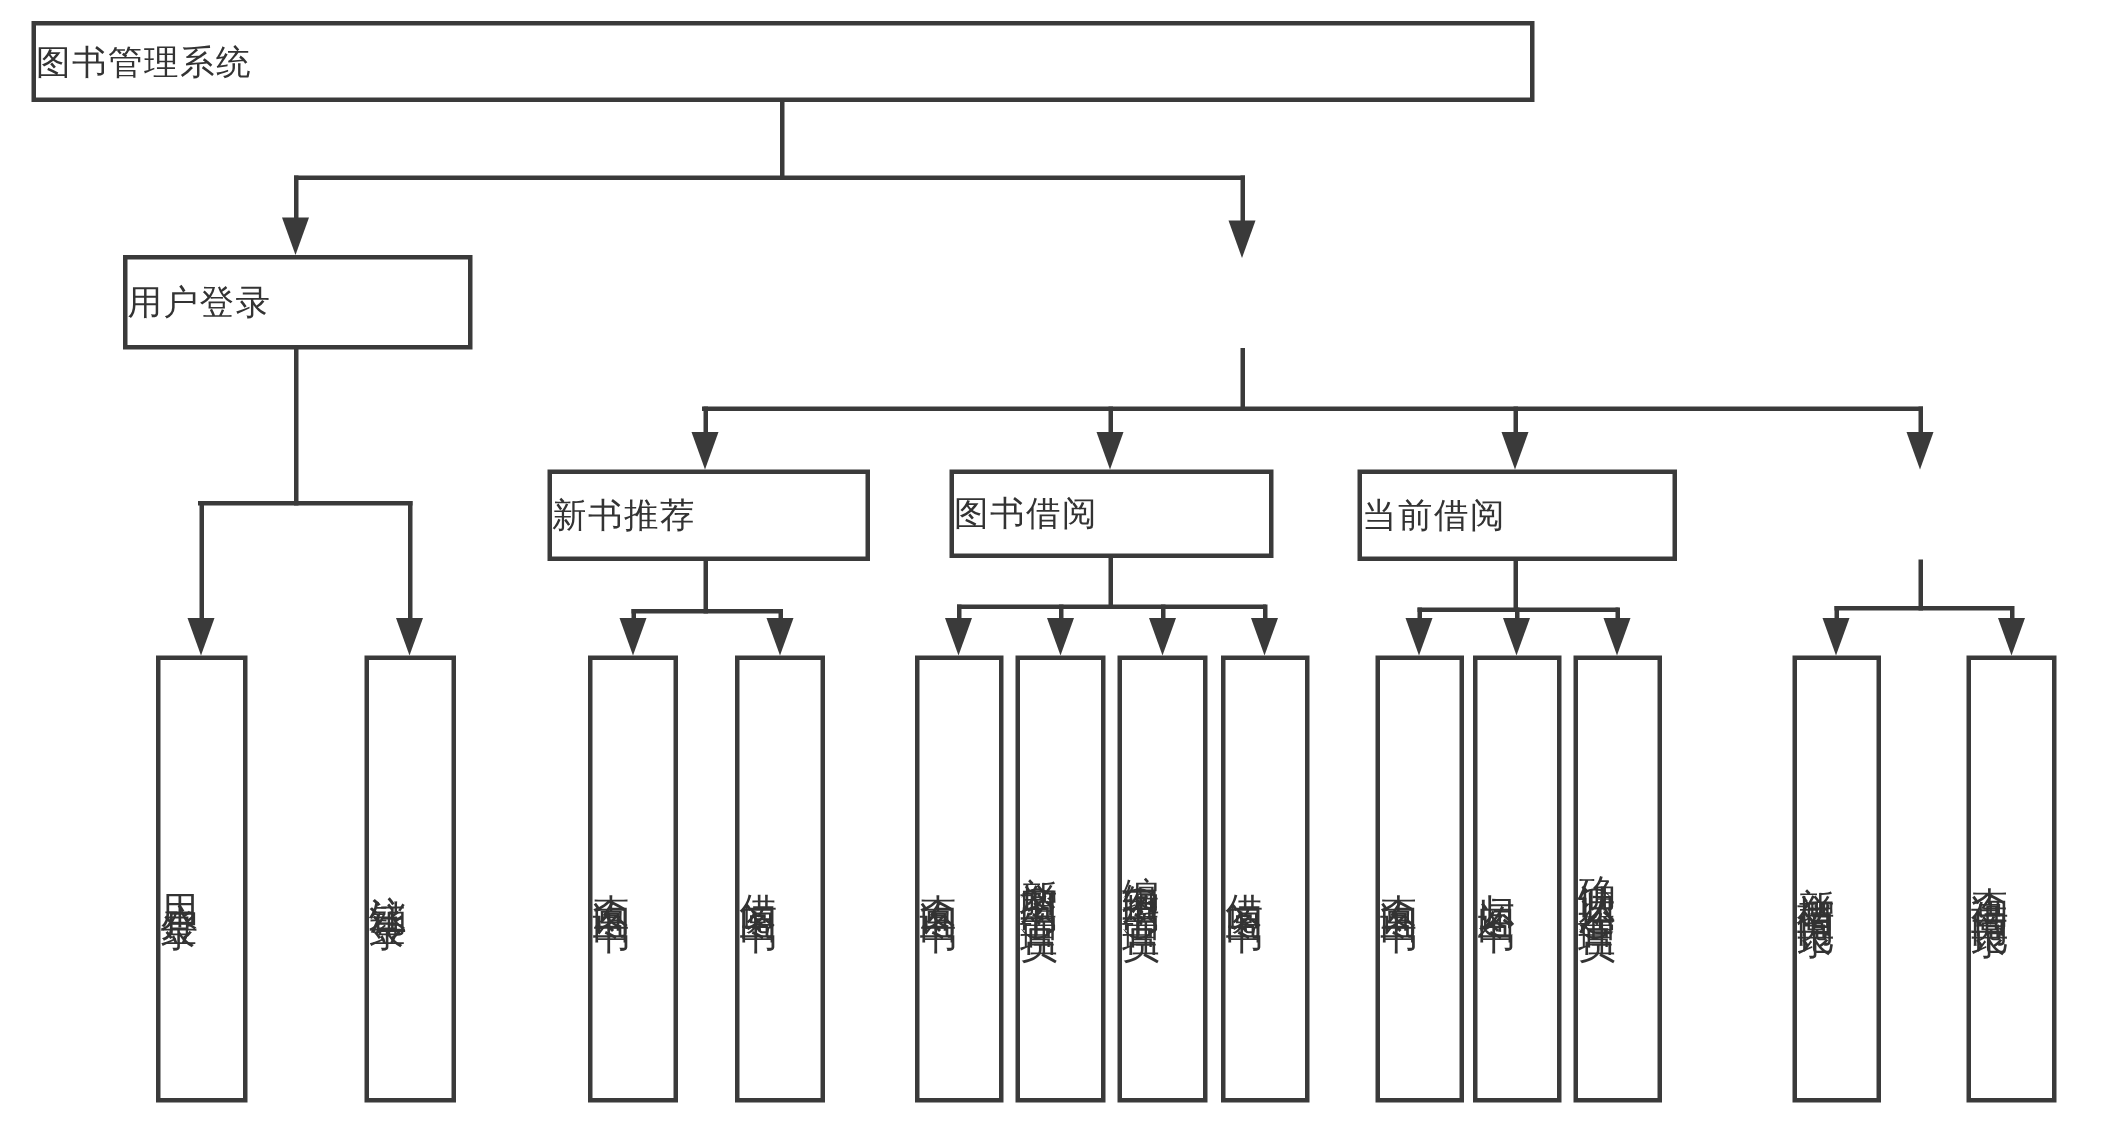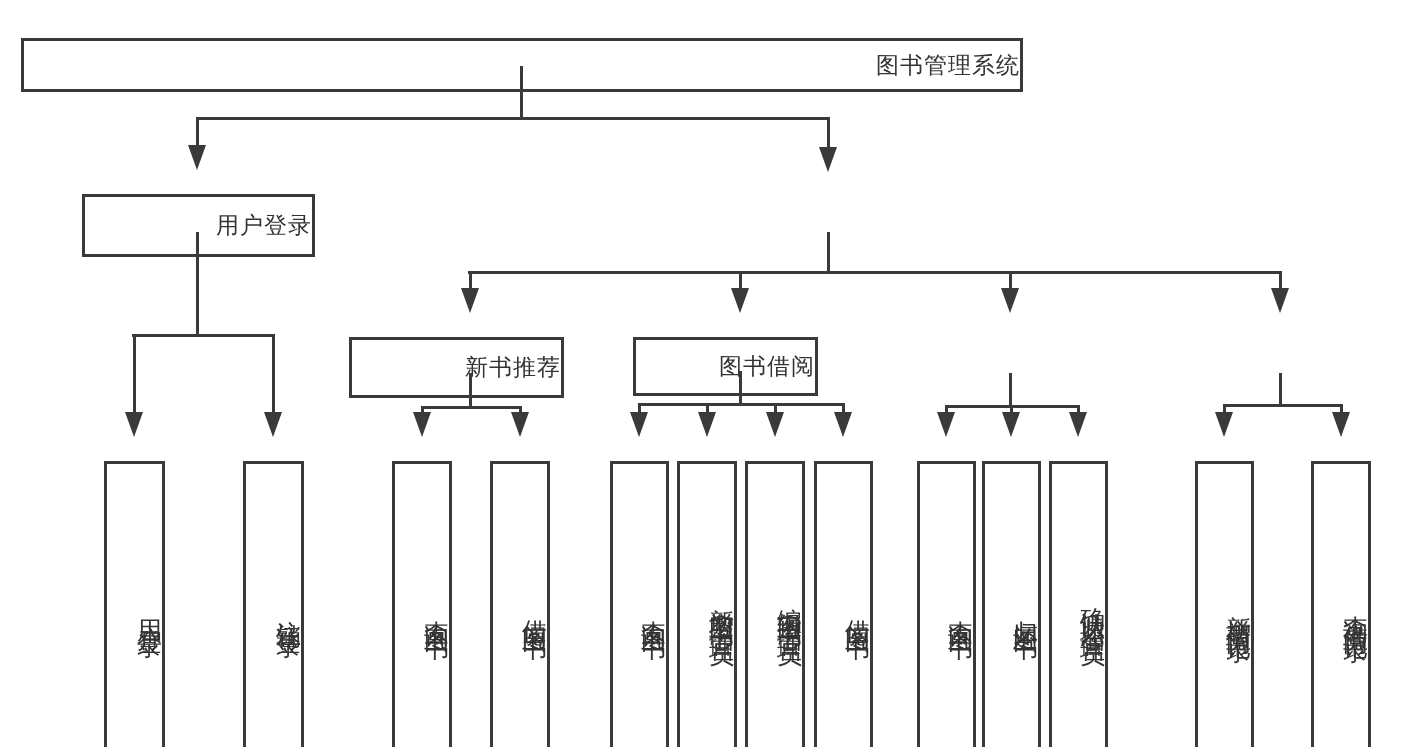--- a/index.html
+++ b/index.html
@@ -9,21 +9,21 @@
     --bg:#ffffff;
   }
   html,body{margin:0;padding:0;background:var(--bg);}
   #canvas{
     position:relative;width:1405px;height:747px;background:var(--bg);
     font-family:"DejaVu Sans","Liberation Sans",sans-serif;color:var(--text);
     overflow:hidden;
   }
   .box{
     position:absolute;box-sizing:border-box;border:3px solid var(--line);
-    background:var(--bg);display:flex;align-items:center;justify-content:flex-end;margin-top:24px;
+    background:var(--bg);display:flex;align-items:center;justify-content:flex-start;
   }
   .box.h span{font-size:23px;letter-spacing:1px;white-space:nowrap;}
   .box.v span{
     writing-mode:vertical-rl;text-orientation:mixed;
     font-size:25px;letter-spacing:5px;line-height:1;white-space:nowrap;
   }
   .vline{position:absolute;width:3px;background:var(--line);}
   .hline{position:absolute;height:3px;background:var(--line);}
   .arrow{
     position:absolute;width:0;height:0;
@@ -42,25 +42,28 @@
 <div id="canvas">
 
   <div class="box h" style="left:21px;top:14px;width:1002px;height:54px">
     <span>图书管理系统</span>
   </div>
 
   <div class="box h" style="left:82px;top:170px;width:233px;height:63px">
     <span>用户登录</span>
   </div>
 
-  <div class="box h" style="left:349px;top:313px;width:215px;height:61px">
+  <div class="box h" style="left:365px;top:313px;width:215px;height:61px">
     <span>新书推荐</span>
   </div>
-  <div class="box h" style="left:633px;top:313px;width:185px;height:59px">
+  <div class="box h" style="left:633px;top:313px;width:216px;height:59px">
     <span>图书借阅</span>
+  </div>
+  <div class="box h" style="left:905px;top:313px;width:213px;height:61px">
+    <span>当前借阅</span>
   </div>
 
   <div class="box v" style="left:104px;top:437px;width:61px;height:298px">
     <span>用户登录</span>
   </div>
   <div class="box v" style="left:243px;top:437px;width:61px;height:298px">
     <span>注销登录</span>
   </div>
 
   <div class="box v" style="left:392px;top:437px;width:60px;height:298px">

